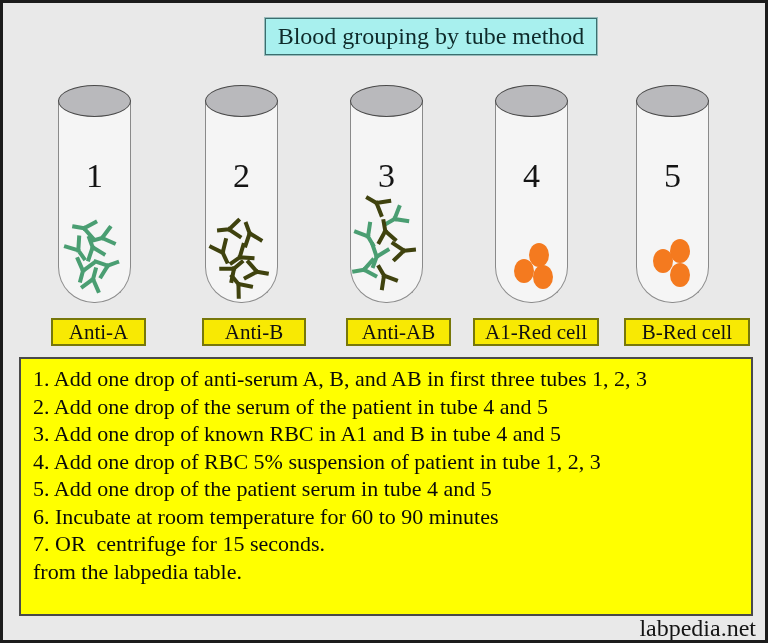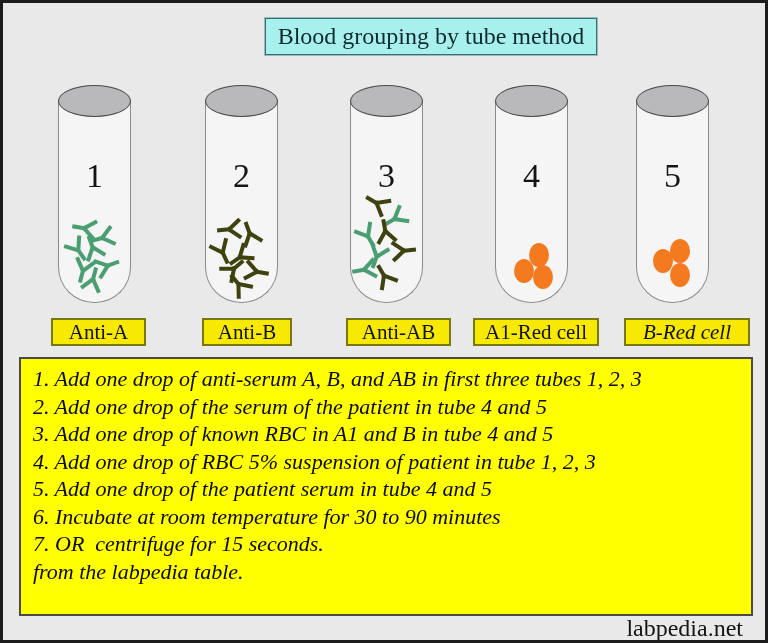--- a/index.html
+++ b/index.html
@@ -58,40 +58,40 @@
 
   .tube-label {
     position: absolute; top: 315px; height: 28px;
     background: var(--label-bg, #f8e903);
     border: 2px solid #77770a;
     box-sizing: border-box;
     display: flex; align-items: center; justify-content: center;
     font-size: 21px; color: #111; text-align: center;
   }
   .label-1 { left: 48px;  width: 95px;  }
-  .label-2 { left: 199px; width: 90px;  }
+  .label-2 { left: 199px; width: 104px;  }
   .label-3 { left: 343px; width: 105px;  }
   .label-4 { left: 470px; width: 126px; }
-  .label-5 { left: 621px; width: 126px; font-style: italic; }
+  .label-5 { left: 621px; width: 126px; }
 
   .instructions-box {
     position: absolute; left: 16px; top: 354px;
     width: 734px; height: 259px;
     background: var(--instruction-box-bg, #ffff00);
     border: 2px solid #4a4a4a;
     box-sizing: border-box;
     padding: 6px 10px 0 12px;
   }
   .instruction-line {
     font-size: 22px; line-height: 27.5px;
-    white-space: pre-wrap; color: #0a0a0a; font-style: italic;
+    white-space: pre-wrap; color: #0a0a0a;
   }
 
   .watermark {
-    position: absolute; right: 22px; top: 612px;
+    position: absolute; right: 9px; top: 612px;
     font-size: 24px; color: #141414;
   }
 
   .svg-defs { position: absolute; width: 0; height: 0; }
 </style>
 </head>
 <body style="--background: #e9e9e9; --title-box-bg: #a8f0ee; --instruction-box-bg: #ffff00; --label-bg: #f8e903; --antibody-green: #4a9e72; --antibody-olive: #3f420e; --red-cell-orange: #f47a1f; --tube-cap-gray: #b9b9bc;">
 
 <svg class="svg-defs" aria-hidden="true">
   <defs>
@@ -178,18 +178,18 @@
 <div class="tube-label label-3">Anti-AB</div>
 <div class="tube-label label-4">A1-Red cell</div>
 <div class="tube-label label-5">B-Red cell</div>
 
 <div class="instructions-box">
   <div class="instruction-line">1. Add one drop of anti-serum A, B, and AB in first three tubes 1, 2, 3</div>
   <div class="instruction-line">2. Add one drop of the serum of the patient in tube 4 and 5</div>
   <div class="instruction-line">3. Add one drop of known RBC in A1 and B in tube 4 and 5</div>
   <div class="instruction-line">4. Add one drop of RBC 5% suspension of patient in tube 1, 2, 3</div>
   <div class="instruction-line">5. Add one drop of the patient serum in tube 4 and 5</div>
-  <div class="instruction-line">6. Incubate at room temperature for 30 to 90 minutes</div>
+  <div class="instruction-line">6. Incubate at room temperature for 60 to 90 minutes</div>
   <div class="instruction-line">7. OR  centrifuge for 15 seconds.</div>
   <div class="instruction-line">from the labpedia table.</div>
 </div>
 
 <div class="watermark">labpedia.net</div>
 
 </body></html>

